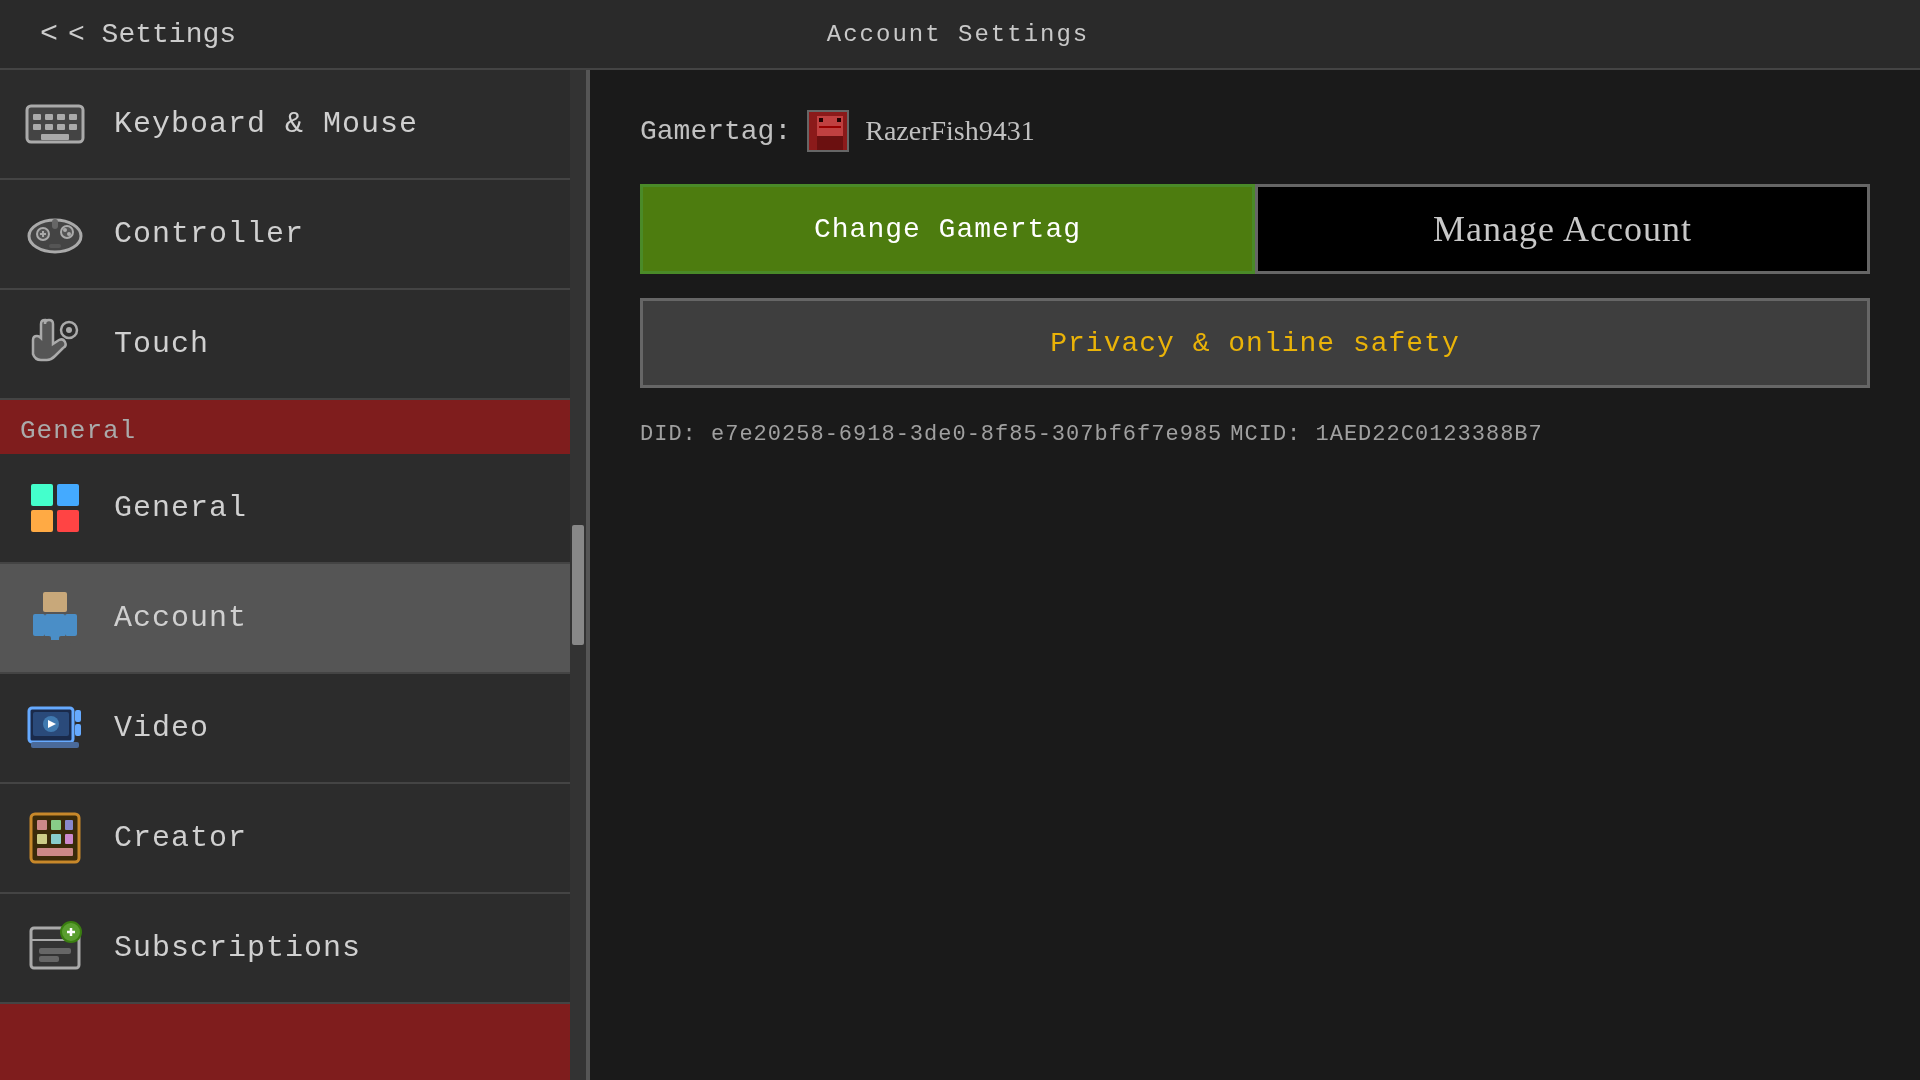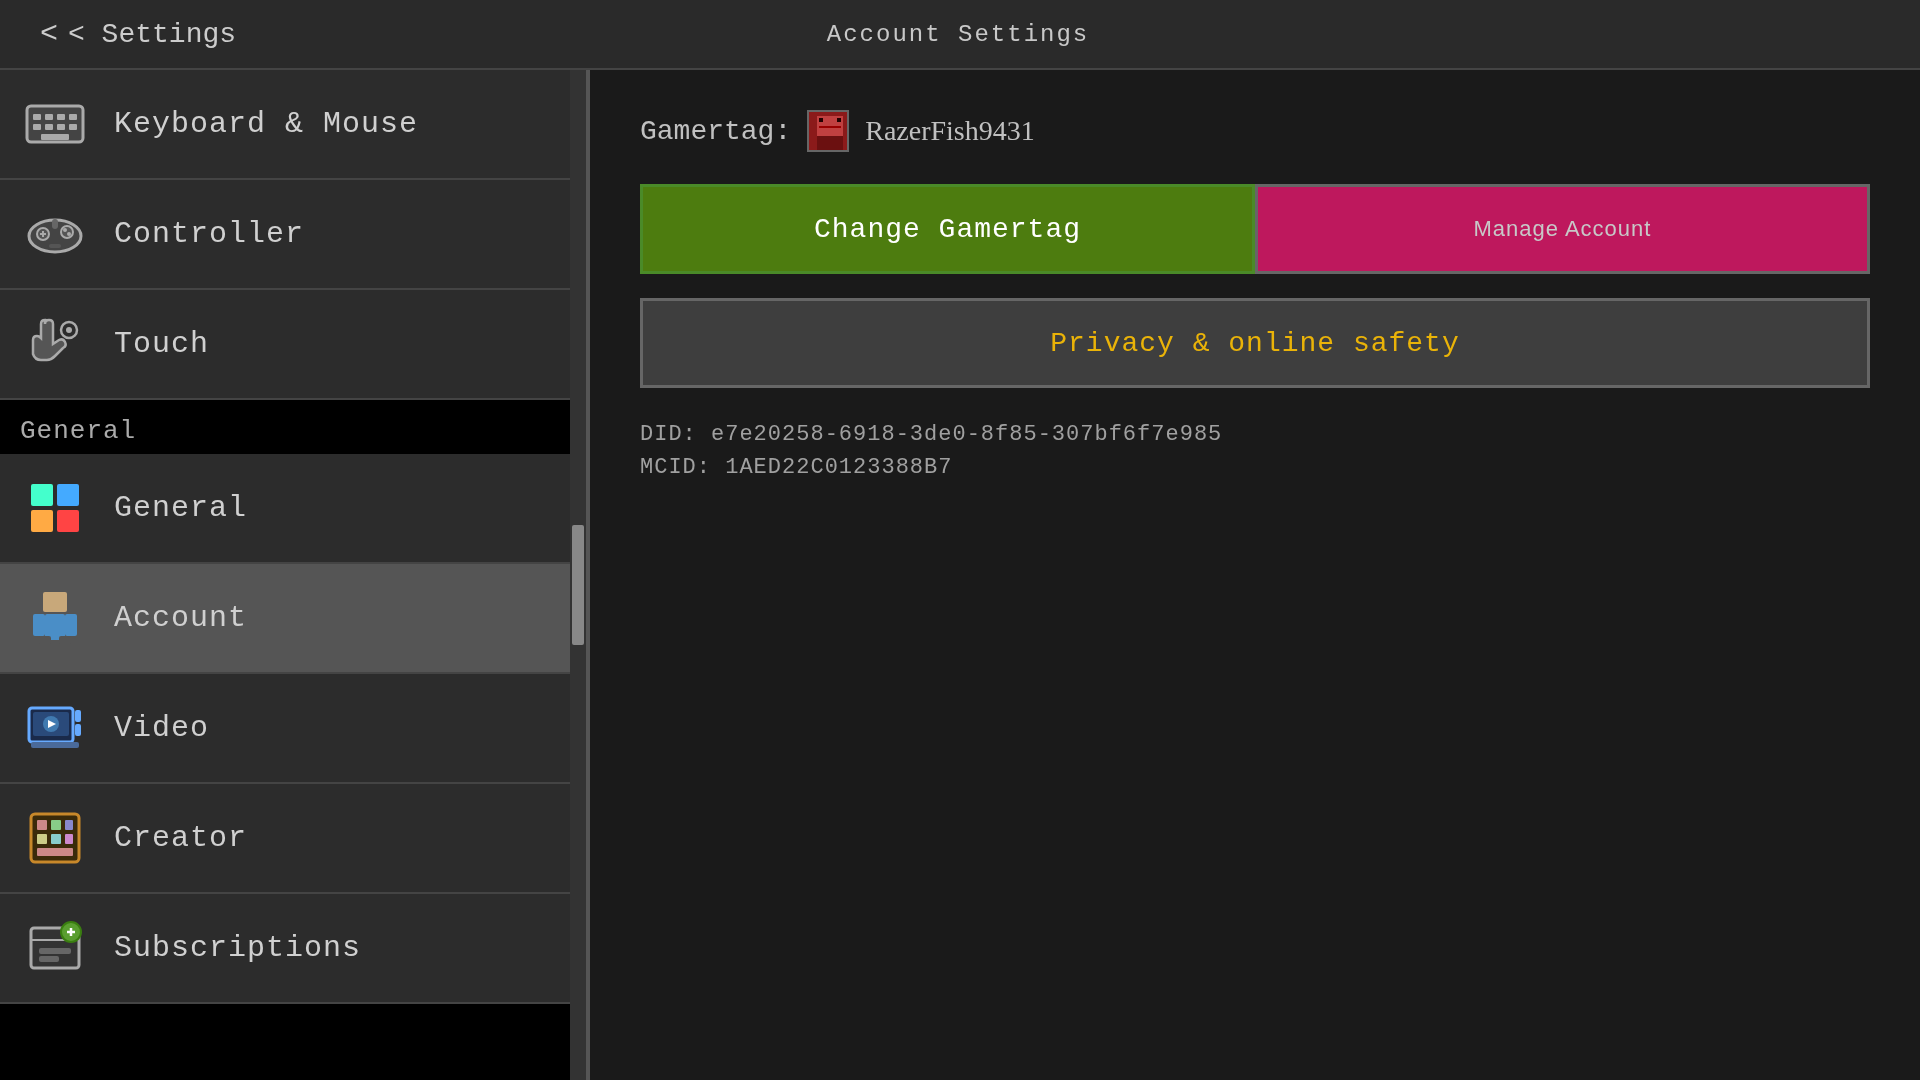--- a/index.html
+++ b/index.html
@@ -52,21 +52,21 @@
     
     .main-content {
       display: flex;
       flex: 1;
       overflow: hidden;
     }
 
     
     .sidebar {
       width: 590px;
-      background-color: #000000;
+      background-color: #7f1d1d;
       border-right: 4px solid #555;
       overflow-y: auto;
       position: relative;
     }
 
     .sidebar-section-label {
       color: #aaa;
       font-size: 26px;
       font-family: 'Courier New', monospace;
       padding: 16px 20px 8px 20px;
@@ -183,25 +183,25 @@
       border: 3px solid #4a8a28;
       color: #ffffff;
       font-size: 28px;
       font-family: 'Courier New', monospace;
       cursor: pointer;
       letter-spacing: 1px;
     }
 
     .btn-manage-account {
       flex: 1;
-      background-color: #be185d;
+      background-color: #000000;
       border: 3px solid #666;
       color: #c8c8c8;
-      font-size: 22px;
-      font-family: Liberation Sans, sans-serif;
+      font-size: 36px;
+      font-family: Liberation Serif, serif;
       cursor: pointer;
       letter-spacing: 1px;
     }
 
     .btn-full-width {
       width: 100%;
       height: 90px;
       background-color: #3e3e3e;
       border: 3px solid #666;
       color: #eab308;
@@ -211,21 +211,21 @@
       letter-spacing: 1px;
       text-align: center;
       display: flex;
       align-items: center;
       justify-content: center;
     }
 
     .account-ids {
       margin-top: 10px;
       display: flex;
-      flex-direction: column;
+      flex-direction: row;
       gap: 8px;
     }
 
     .account-id-line {
       color: #a0a0a0;
       font-size: 22px;
       font-family: 'Courier New', monospace;
       letter-spacing: 1px;
     }
 

